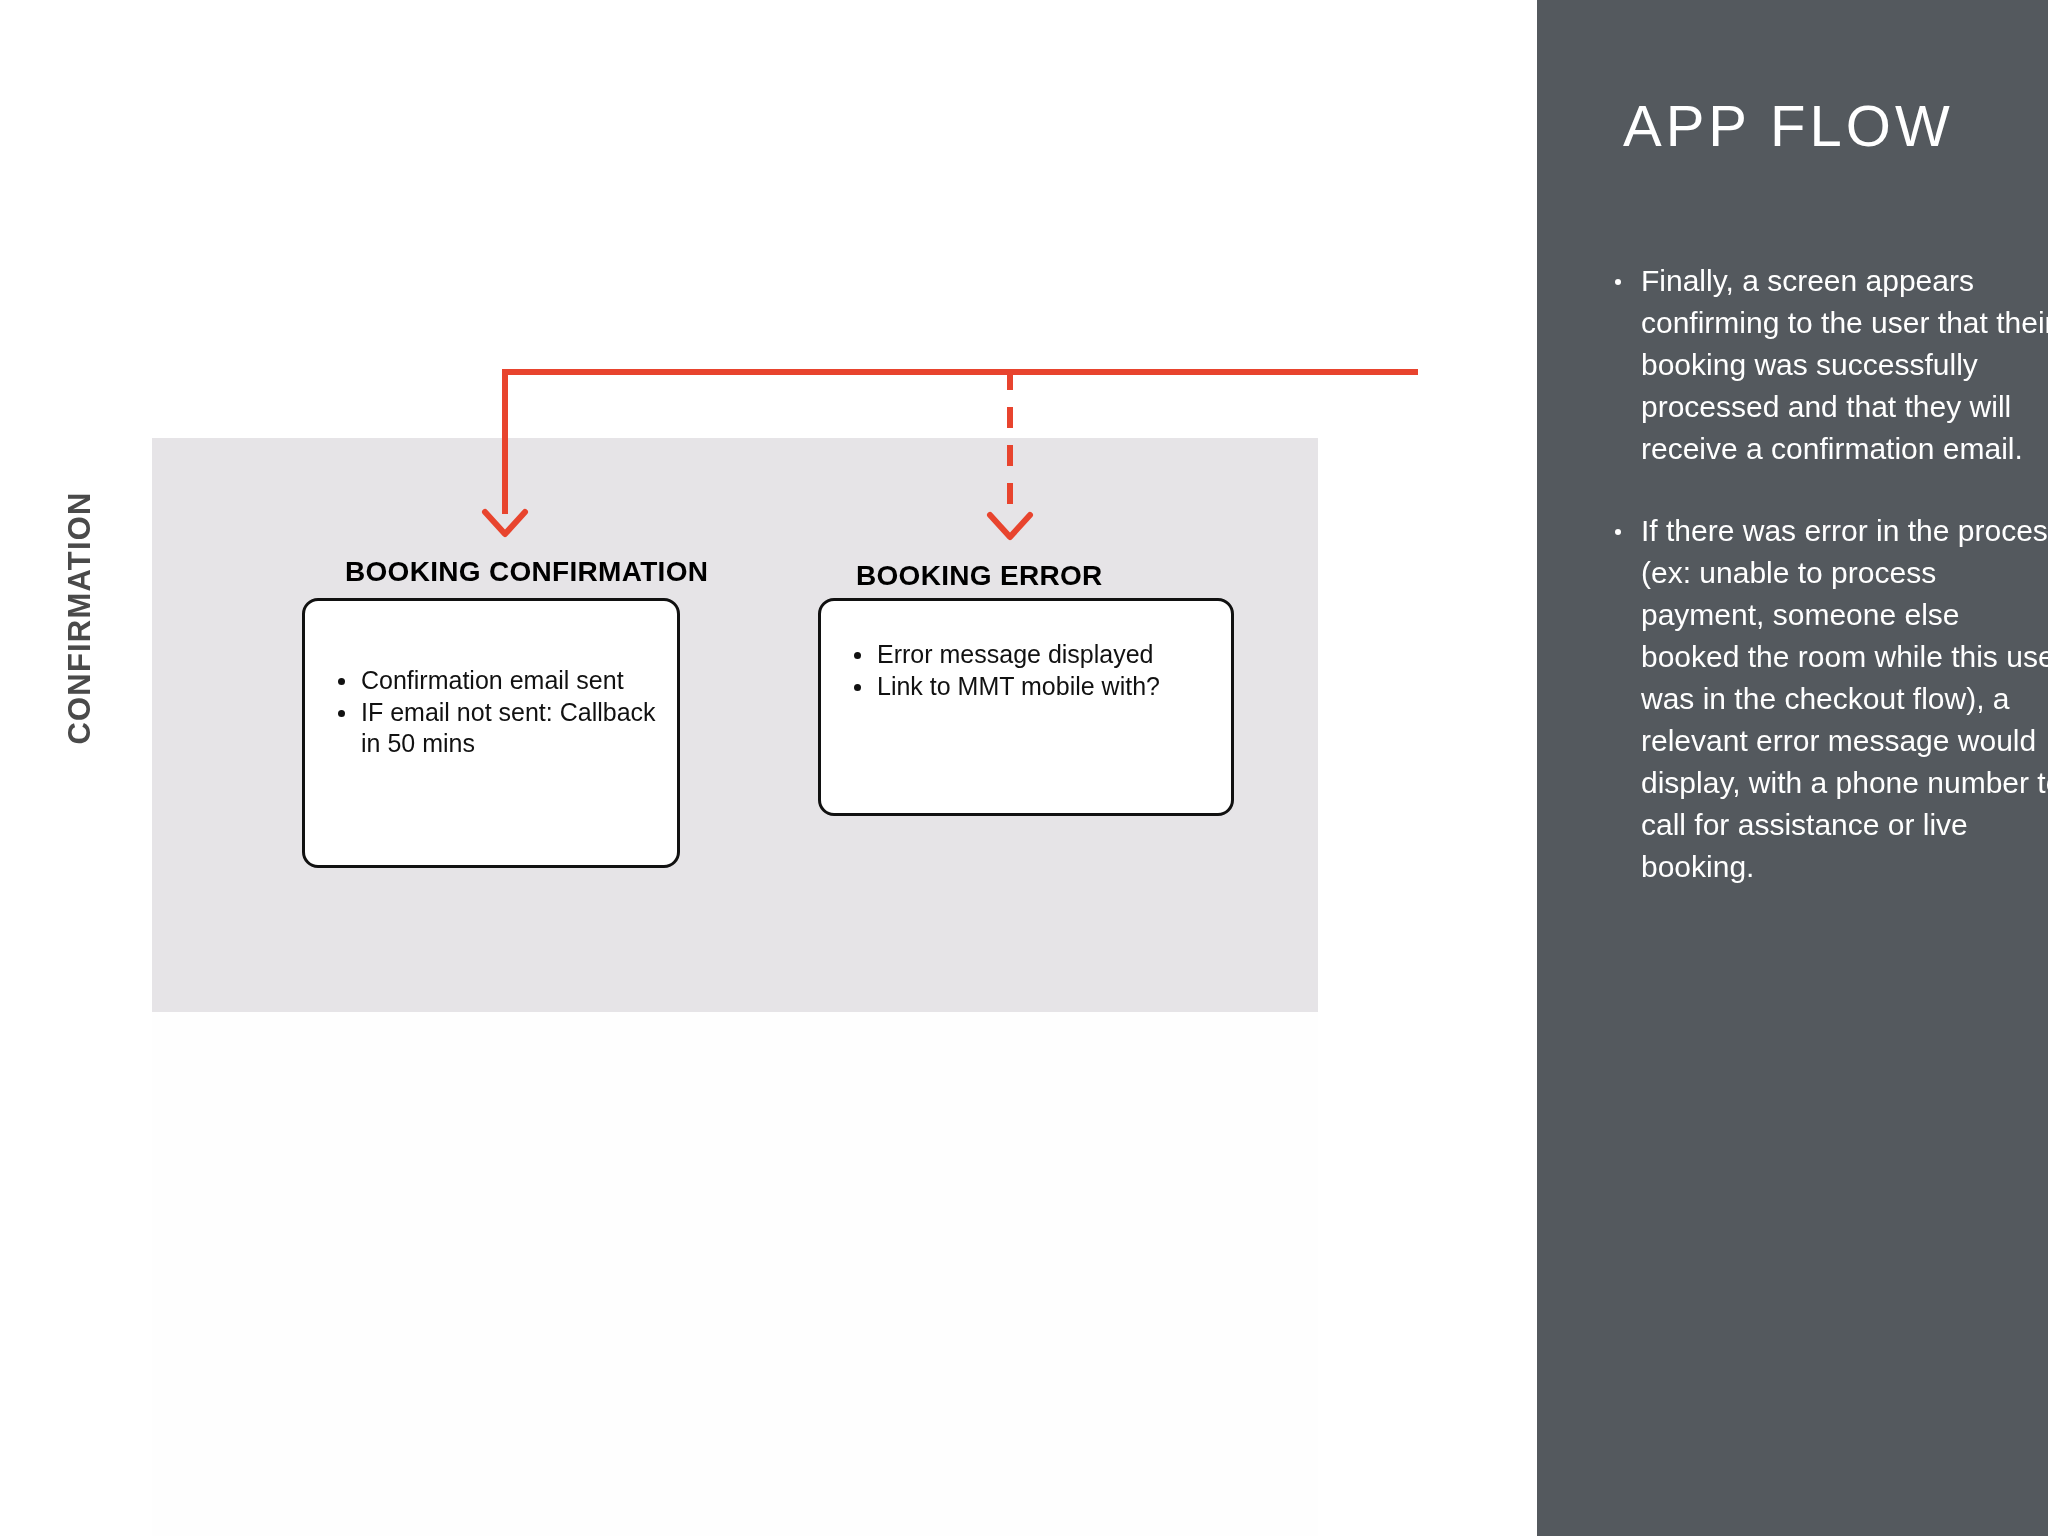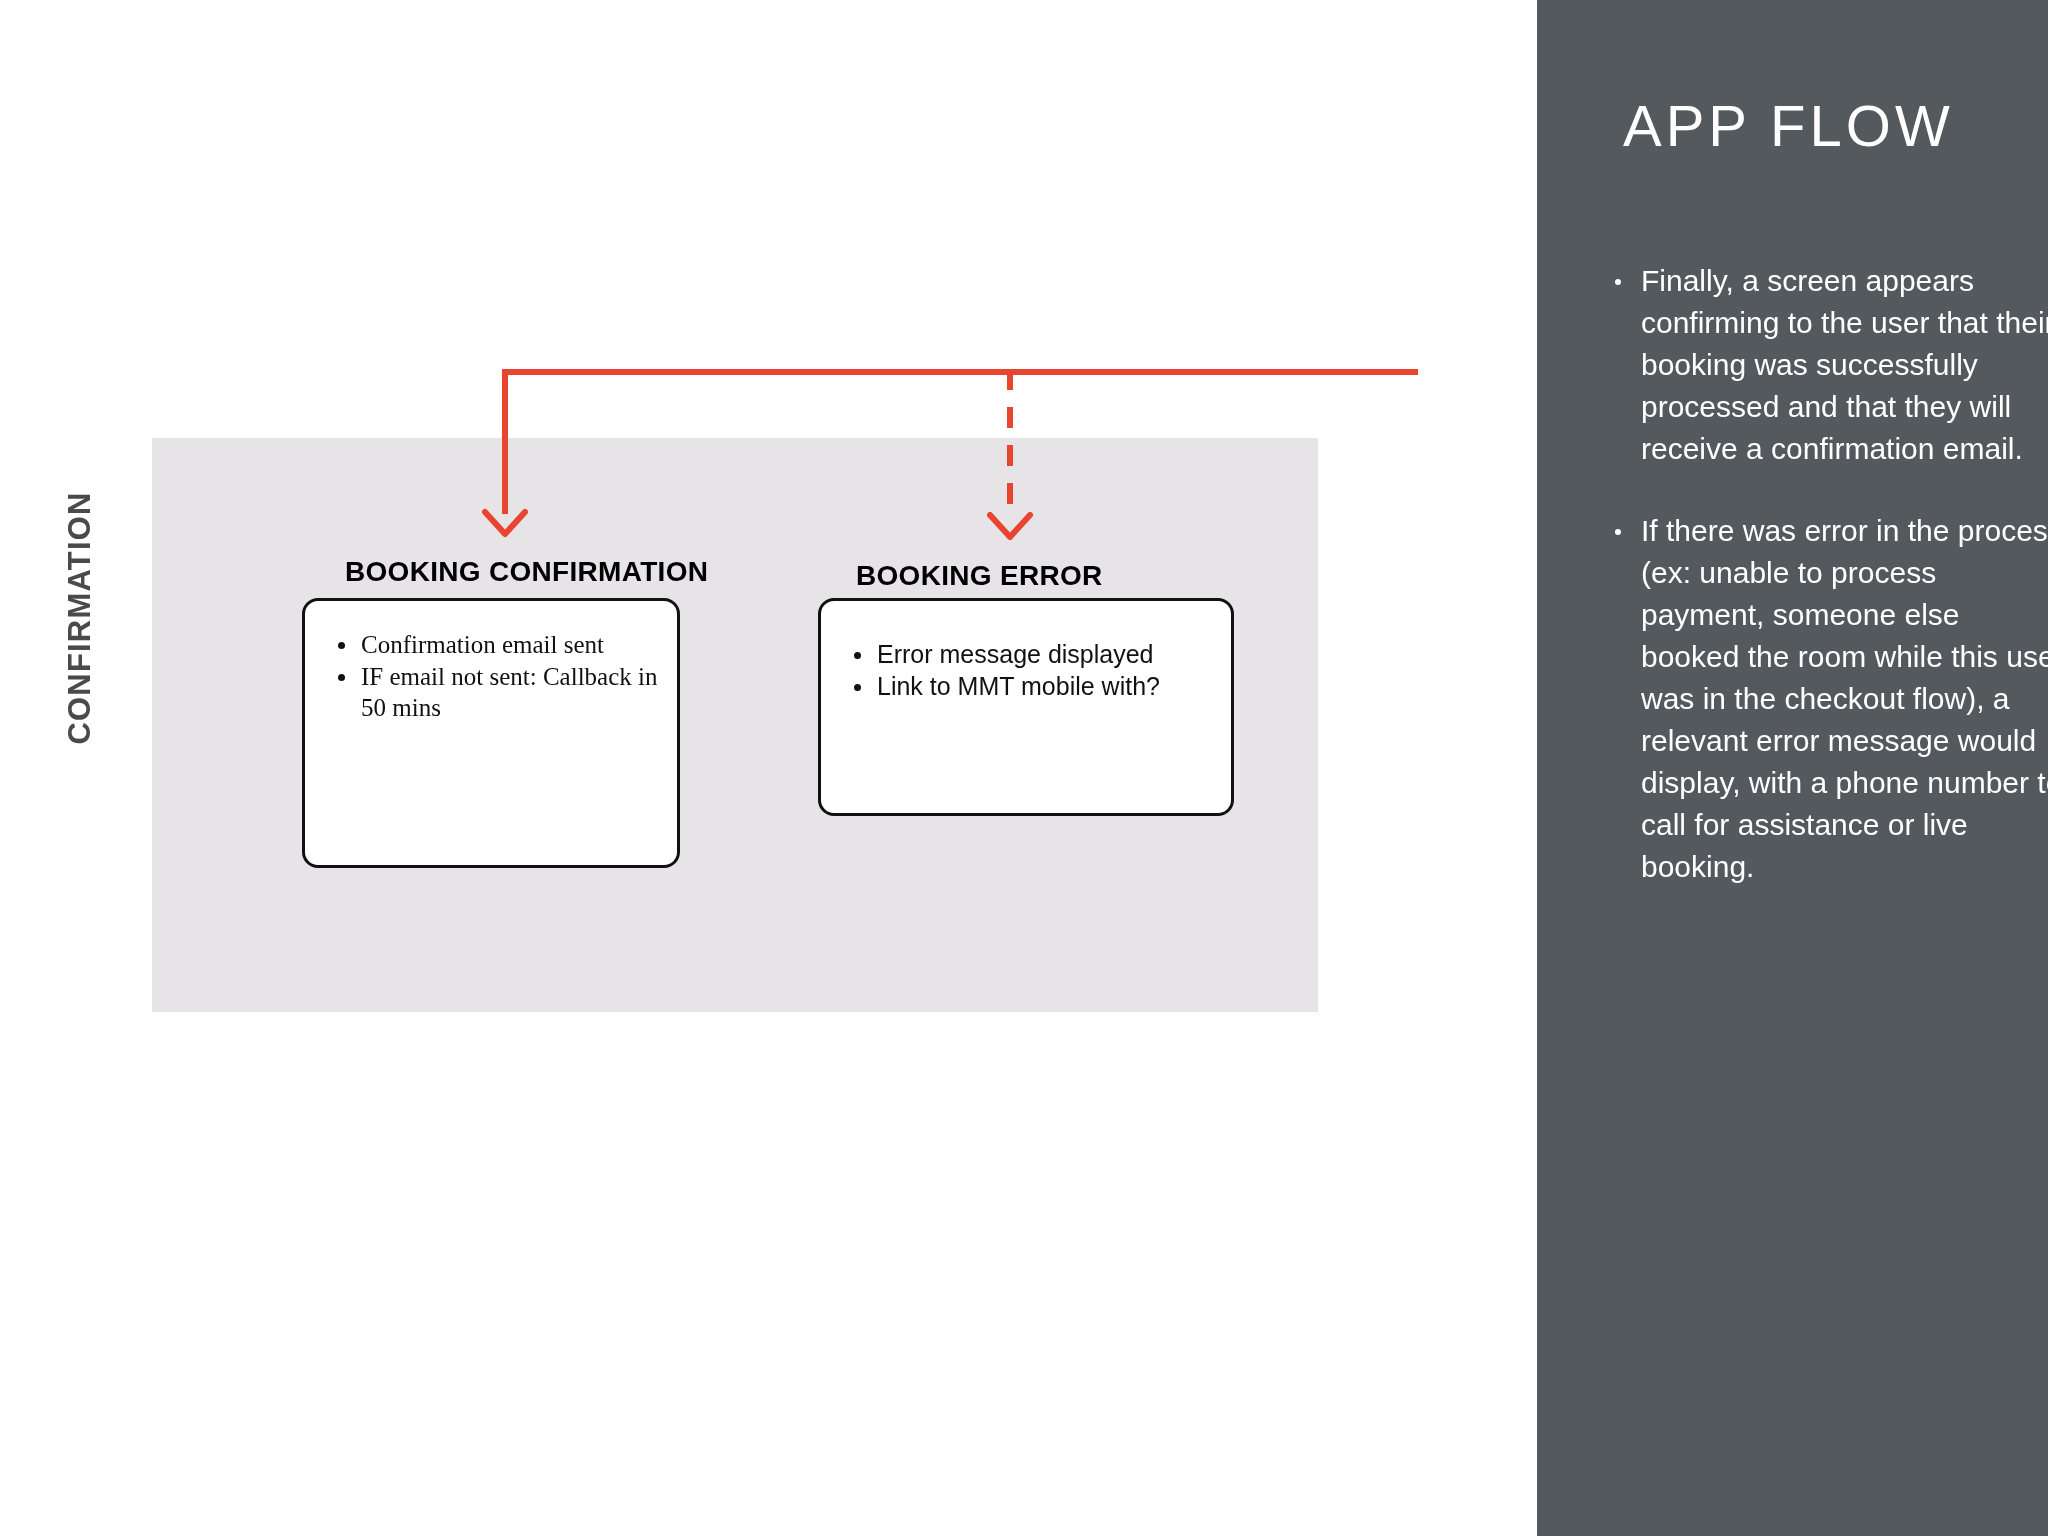--- a/index.html
+++ b/index.html
@@ -105,21 +105,21 @@
     content:"";
     position:absolute;
     left:11px; top:13px;
     width:7px;height:7px;
     border-radius:50%;
     background:#111111;
   }
   .flow-box li i{font-style:italic;}
 
   #box-confirmation{ left:302px; top:598px; width:378px; height:270px; }
-  #box-confirmation .inner{ padding:28px 18px 0 22px;font-family:Liberation Serif, serif; }
+  #box-confirmation .inner{ padding:64px 18px 0 22px; }
   #title-confirmation{ left:345px; top:556px; }
 
   #box-error{ left:818px; top:598px; width:416px; height:218px; }
   #box-error .inner{ padding:38px 18px 0 22px; }
   #title-error{ left:856px; top:560px; }
 
   
   #rail{
     position:absolute;
     left:1537px; top:0;

